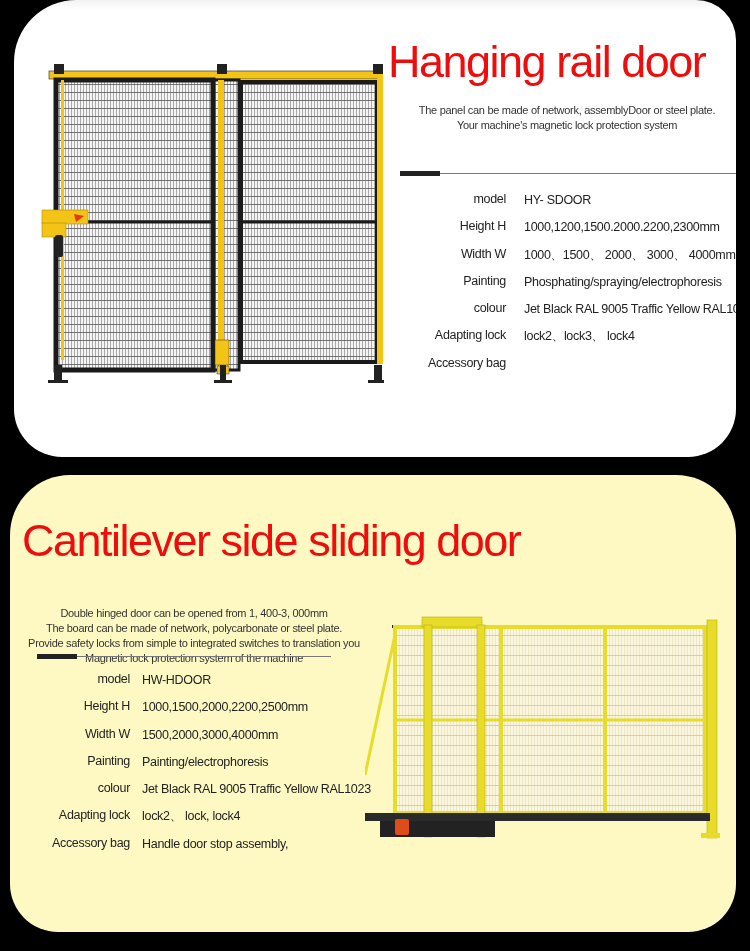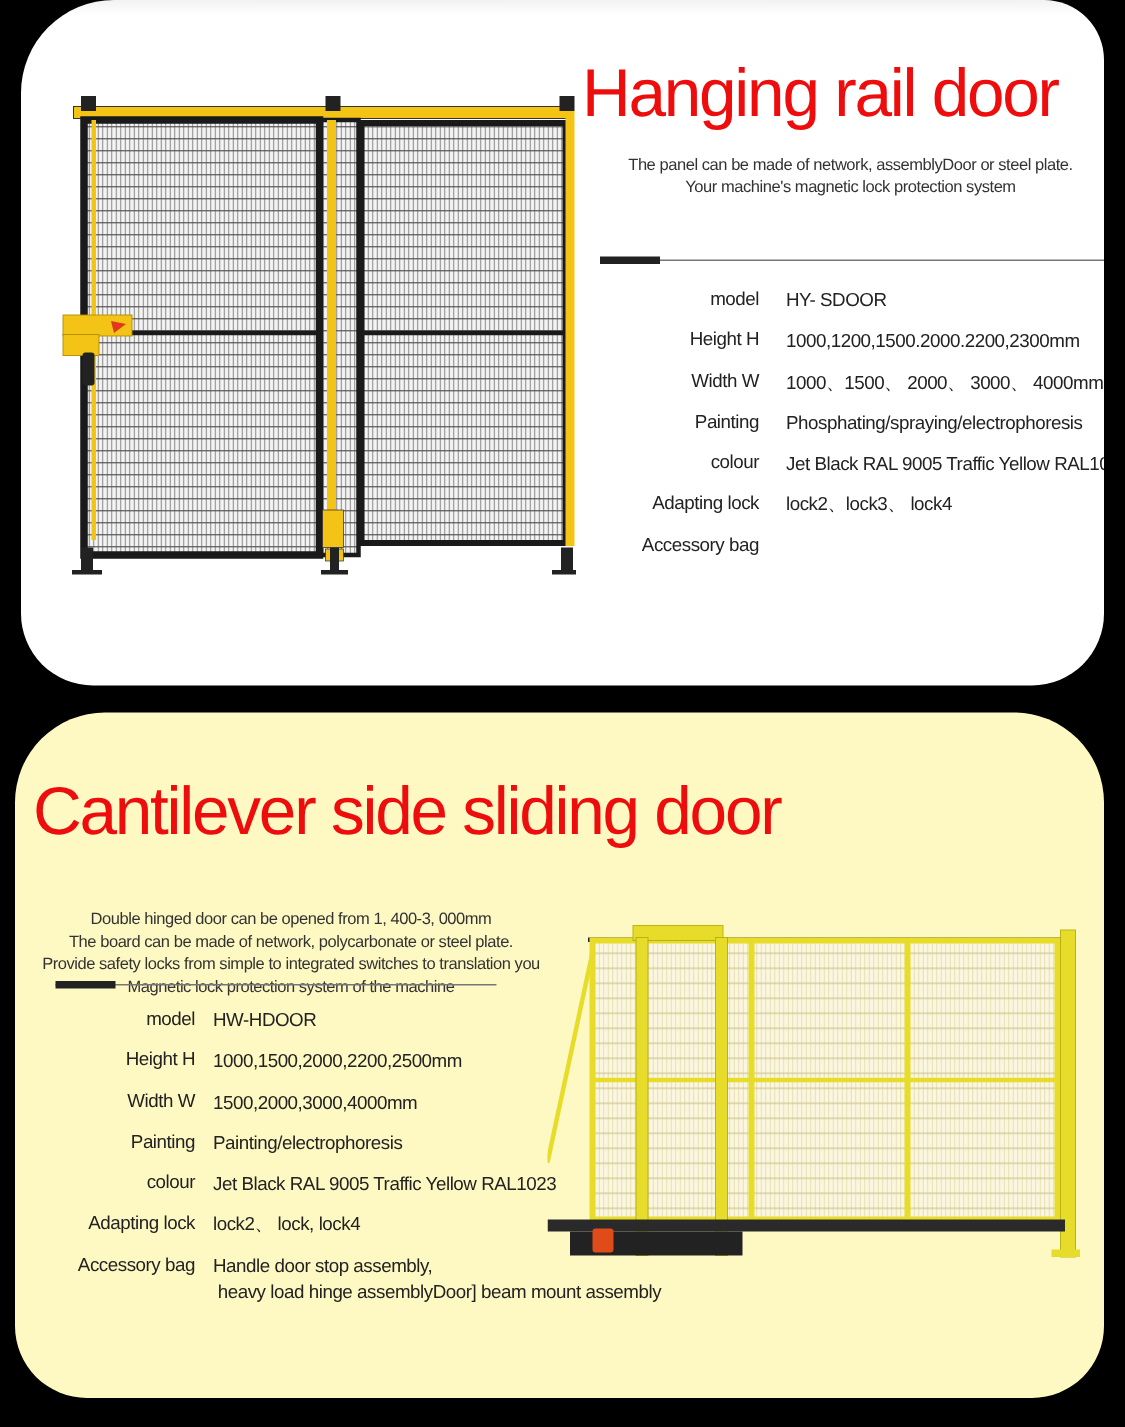--- a/index.html
+++ b/index.html
@@ -211,17 +211,16 @@
       <span class="spec-value">Jet Black RAL 9005 Traffic Yellow RAL1023</span>
     </div>
     <div class="spec-row">
       <span class="spec-label">Adapting lock</span>
       <span class="spec-value">lock2、 lock, lock4</span>
     </div>
     <div class="spec-row">
       <span class="spec-label">Accessory bag</span>
       <span class="spec-value">
         <span>Handle door stop assembly,</span><br>
-        <span style="white-space:pre"> heavy load hinge assemblyDoor] beam mount assembly</span>
       </span>
     </div>
   </div>
 </div>
 
 </body></html>

